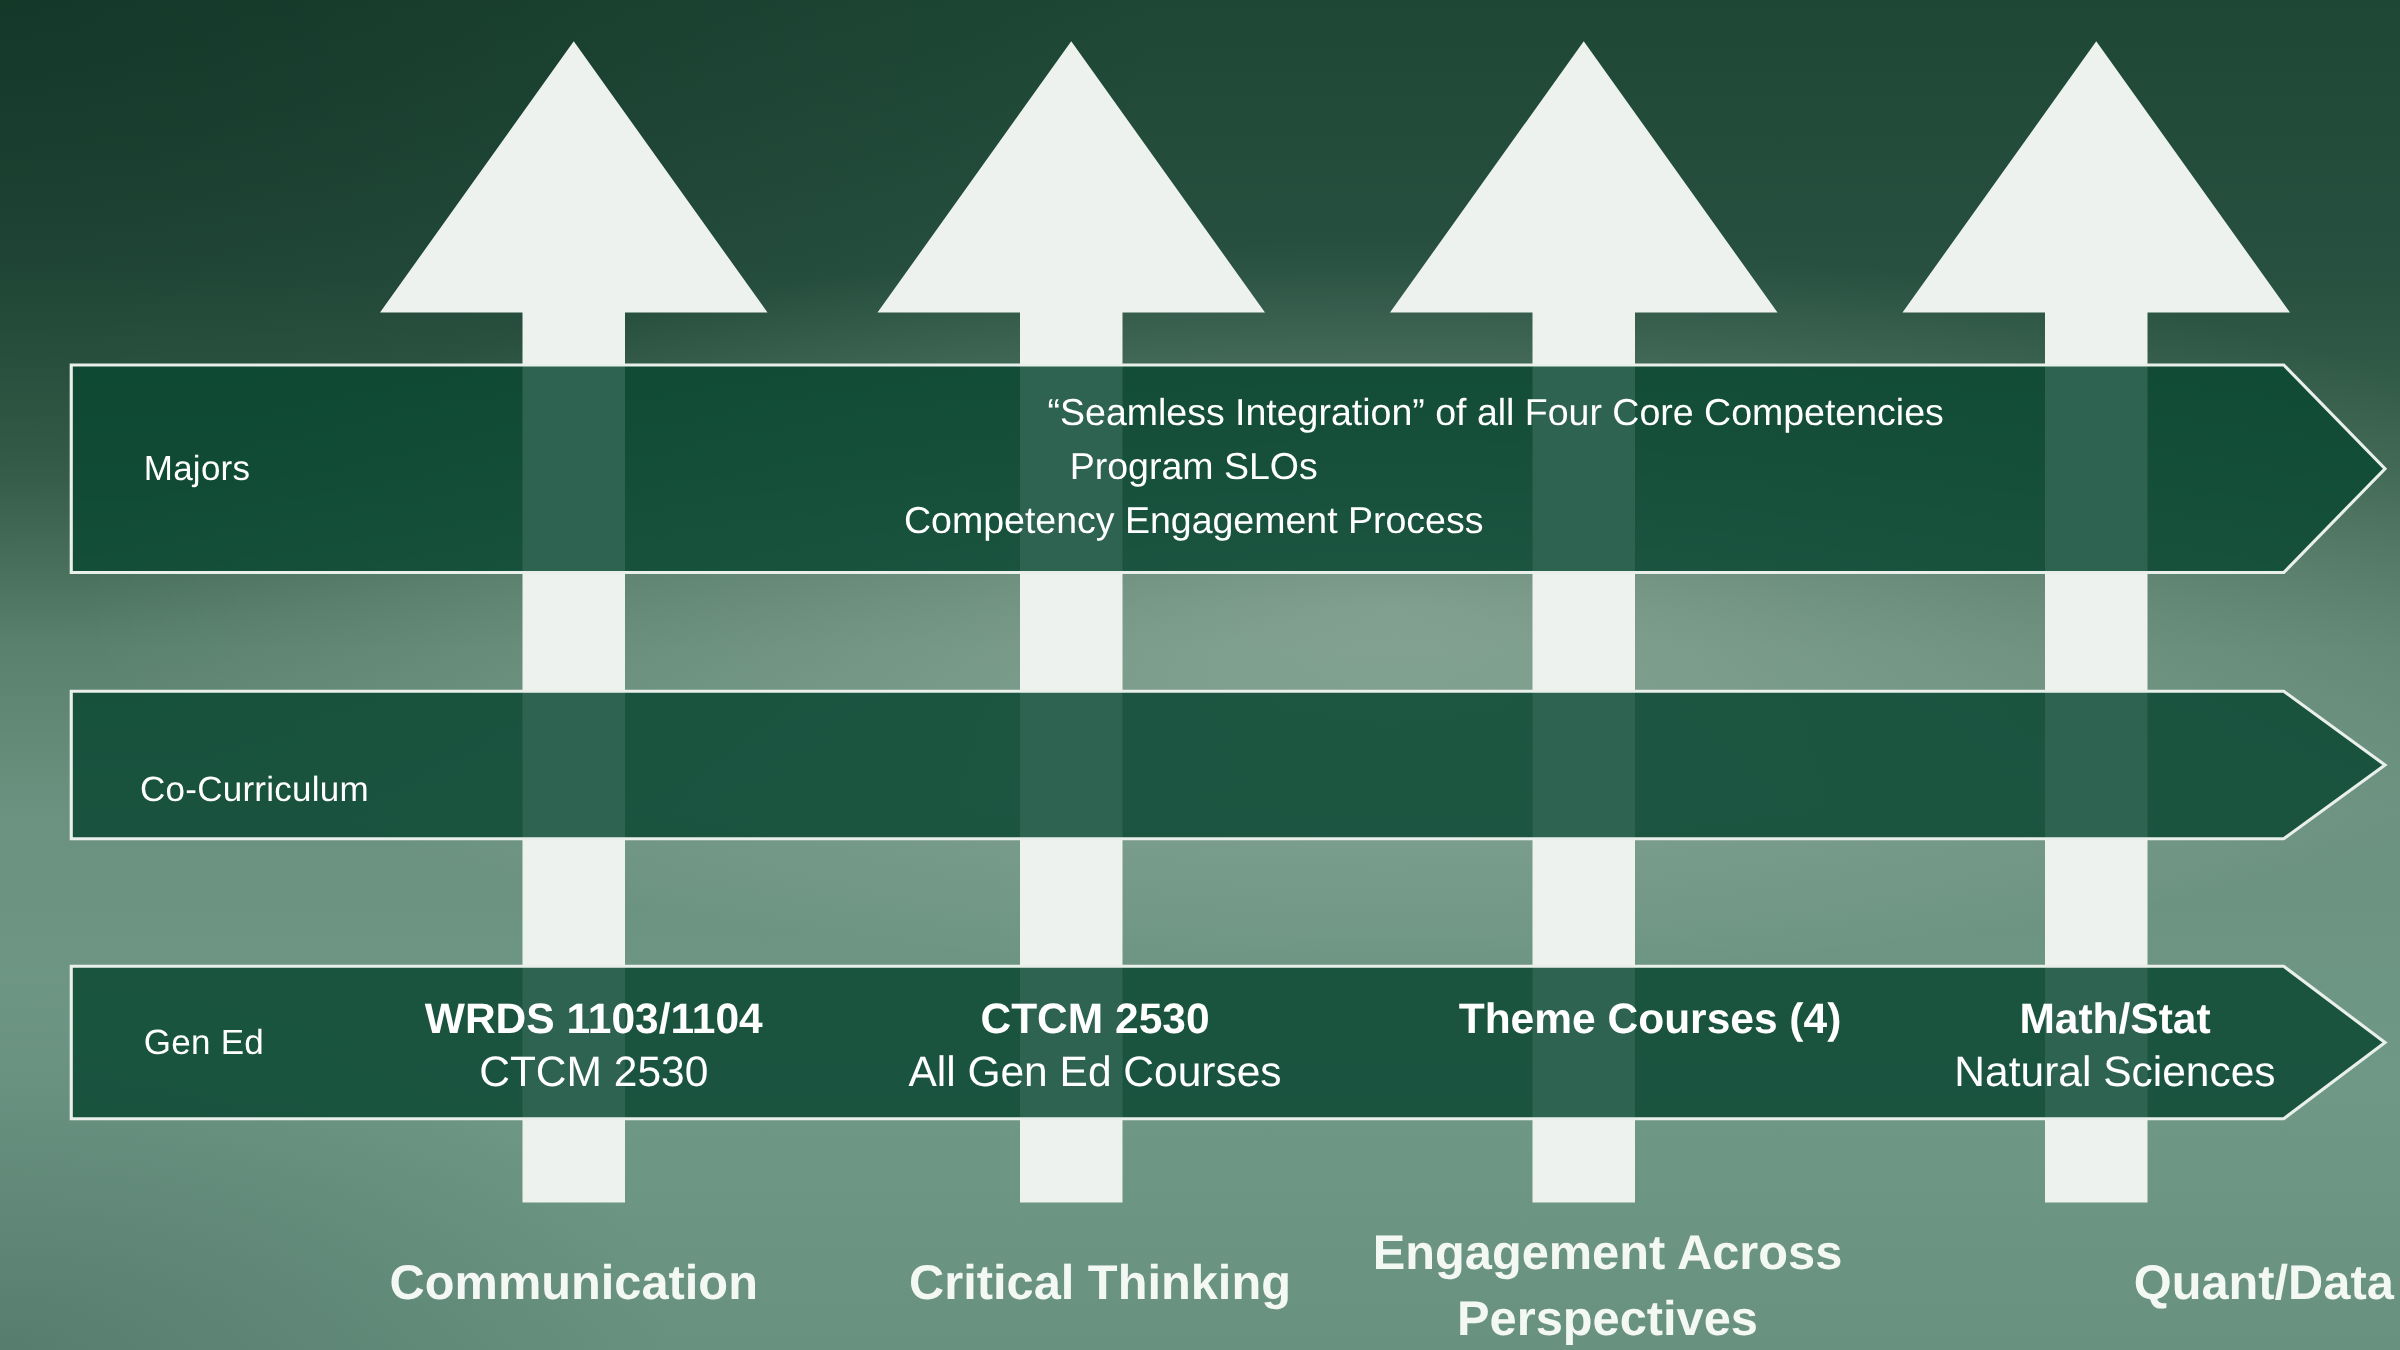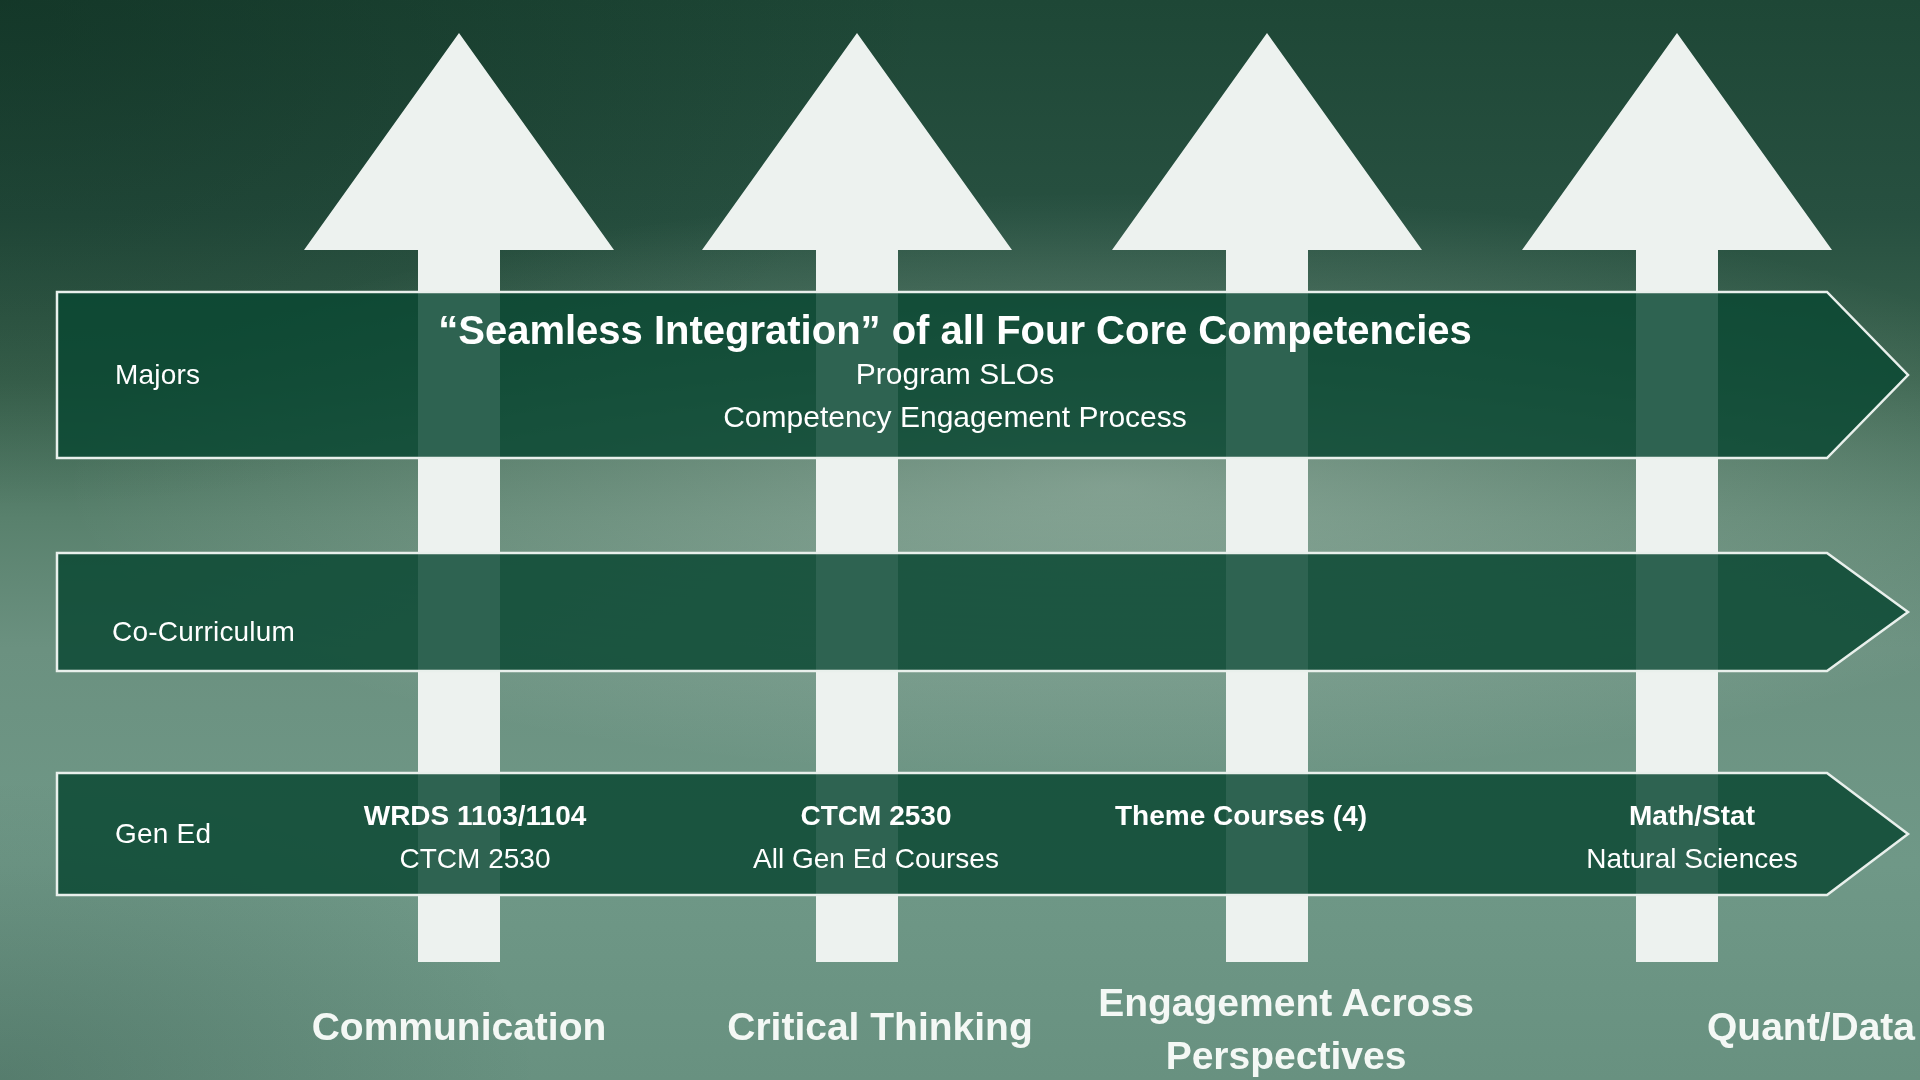--- a/index.html
+++ b/index.html
@@ -12,22 +12,22 @@
       radial-gradient(ellipse 900px 500px at 0% 100%, rgba(22,52,42,0.22), rgba(22,52,42,0) 60%),
       linear-gradient(180deg, #1e4736 0%, #275040 20%, #3a634e 35%, #59816d 48%, #6b9180 60%, #6f9887 80%, #689180 100%);
   }
   .shapes{position:absolute;left:0;top:0;width:1920px;height:1080px;}
   .arrow{fill:#edf2ef;}
   .bar{fill:rgba(10,72,50,0.84);stroke:#e9f0ec;stroke-width:2.5;}
   .txt{position:absolute;white-space:nowrap;}
   .row-label{font-size:28px;font-weight:normal;transform:translateY(-50%);letter-spacing:0.2px;}
   .center-block{position:absolute;text-align:center;transform:translateX(-50%);}
   .majors-lines{left:955px;top:309px;width:1200px;line-height:43px;font-size:30px;}
-  .majors-lines .l1{font-weight:bold;font-size:40px;}
-  .gencol{top:794px;width:460px;line-height:43px;font-size:28px;}
+  .majors-lines .l1{font-weight:normal;font-size:30px;text-align:right;}
+  .gencol{top:794px;width:460px;line-height:43px;font-size:34px;}
   .gencol .l1{font-weight:bold;}
   .bottom-label{top:1000px;width:420px;line-height:53px;font-size:39px;font-weight:bold;color:#f4f8f5;white-space:normal;}
 </style>
 </head>
 <body>
 
 <div class="slide">
 
   <svg class="shapes" viewBox="0 0 1920 1080" aria-hidden="true">
 
@@ -52,21 +52,21 @@
   </div>
 
   <div class="center-block gencol" style="left:475px;">
     <div class="l1">WRDS 1103/1104</div>
     <div class="l2">CTCM 2530</div>
   </div>
   <div class="center-block gencol" style="left:876px;">
     <div class="l1">CTCM 2530</div>
     <div class="l2">All Gen Ed Courses</div>
   </div>
-  <div class="center-block gencol" style="left:1241px;">
+  <div class="center-block gencol" style="left:1320px;">
     <div class="l1">Theme Courses (4)</div>
     <div class="l2"></div>
   </div>
   <div class="center-block gencol" style="left:1692px;">
     <div class="l1">Math/Stat</div>
     <div class="l2">Natural Sciences</div>
   </div>
 
   <div class="center-block bottom-label" style="left:880px;">Critical Thinking</div>
   <div class="center-block bottom-label" style="left:459px;">Communication</div>

